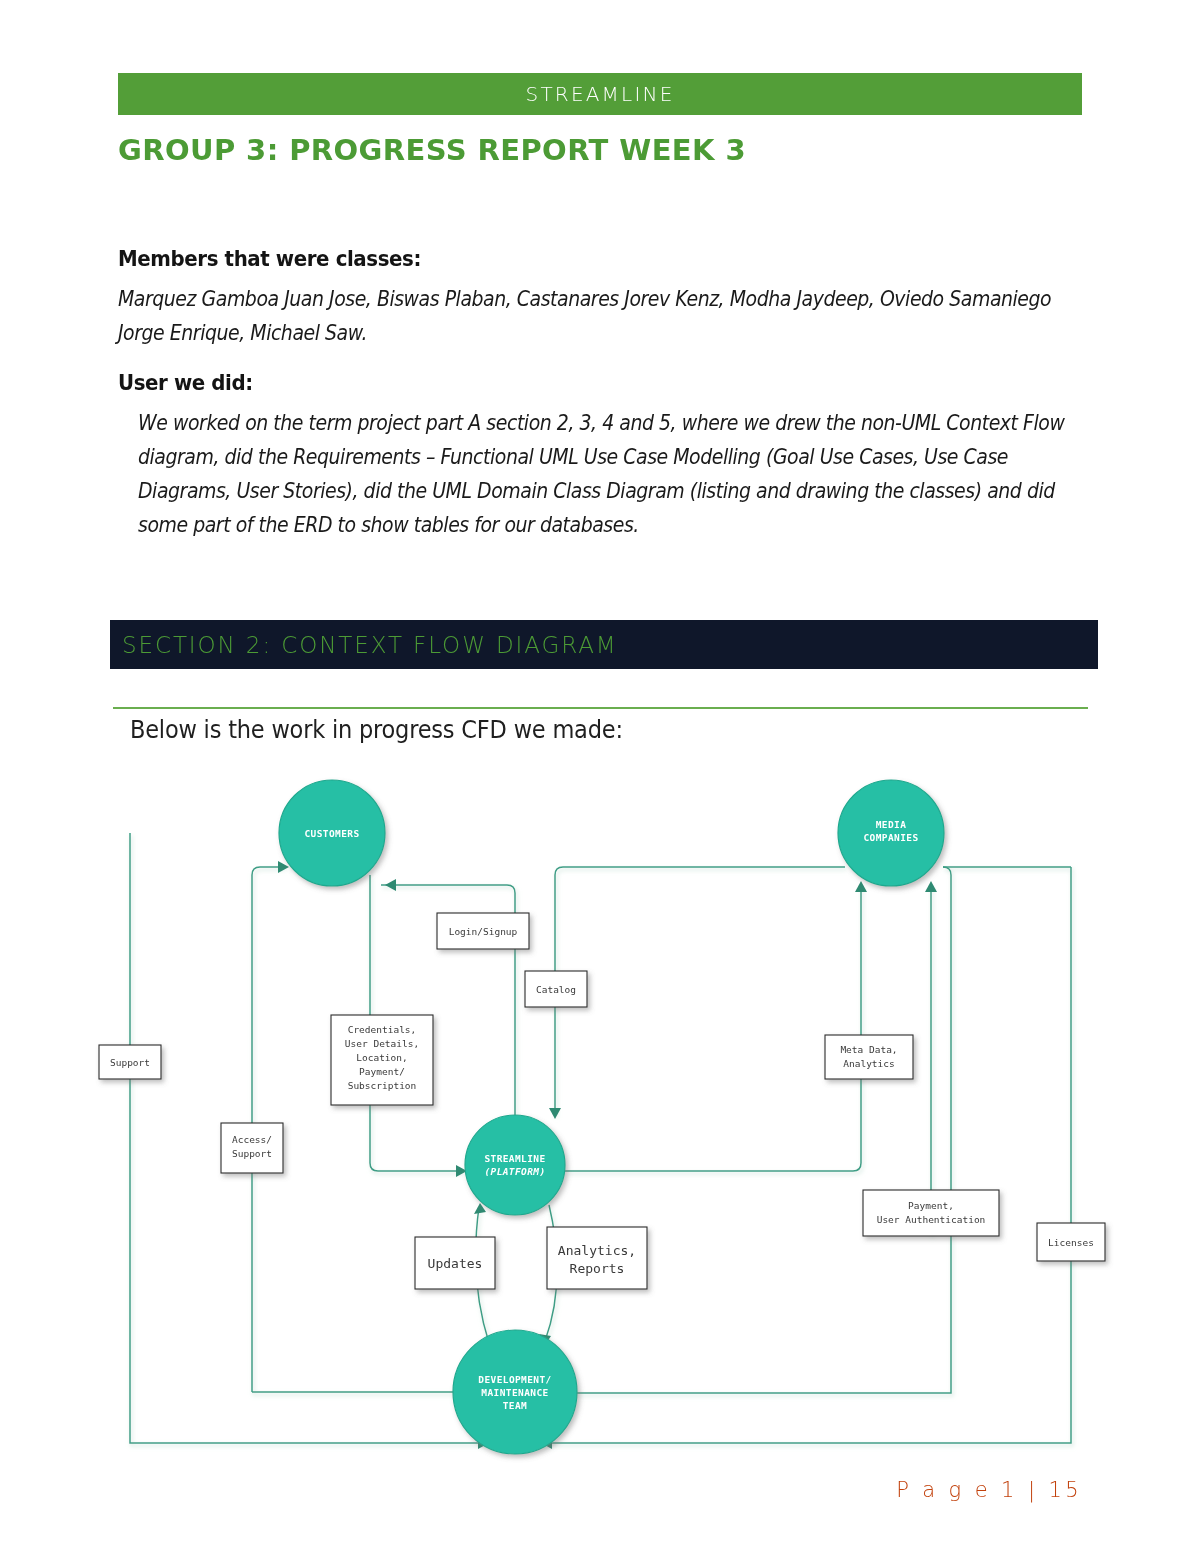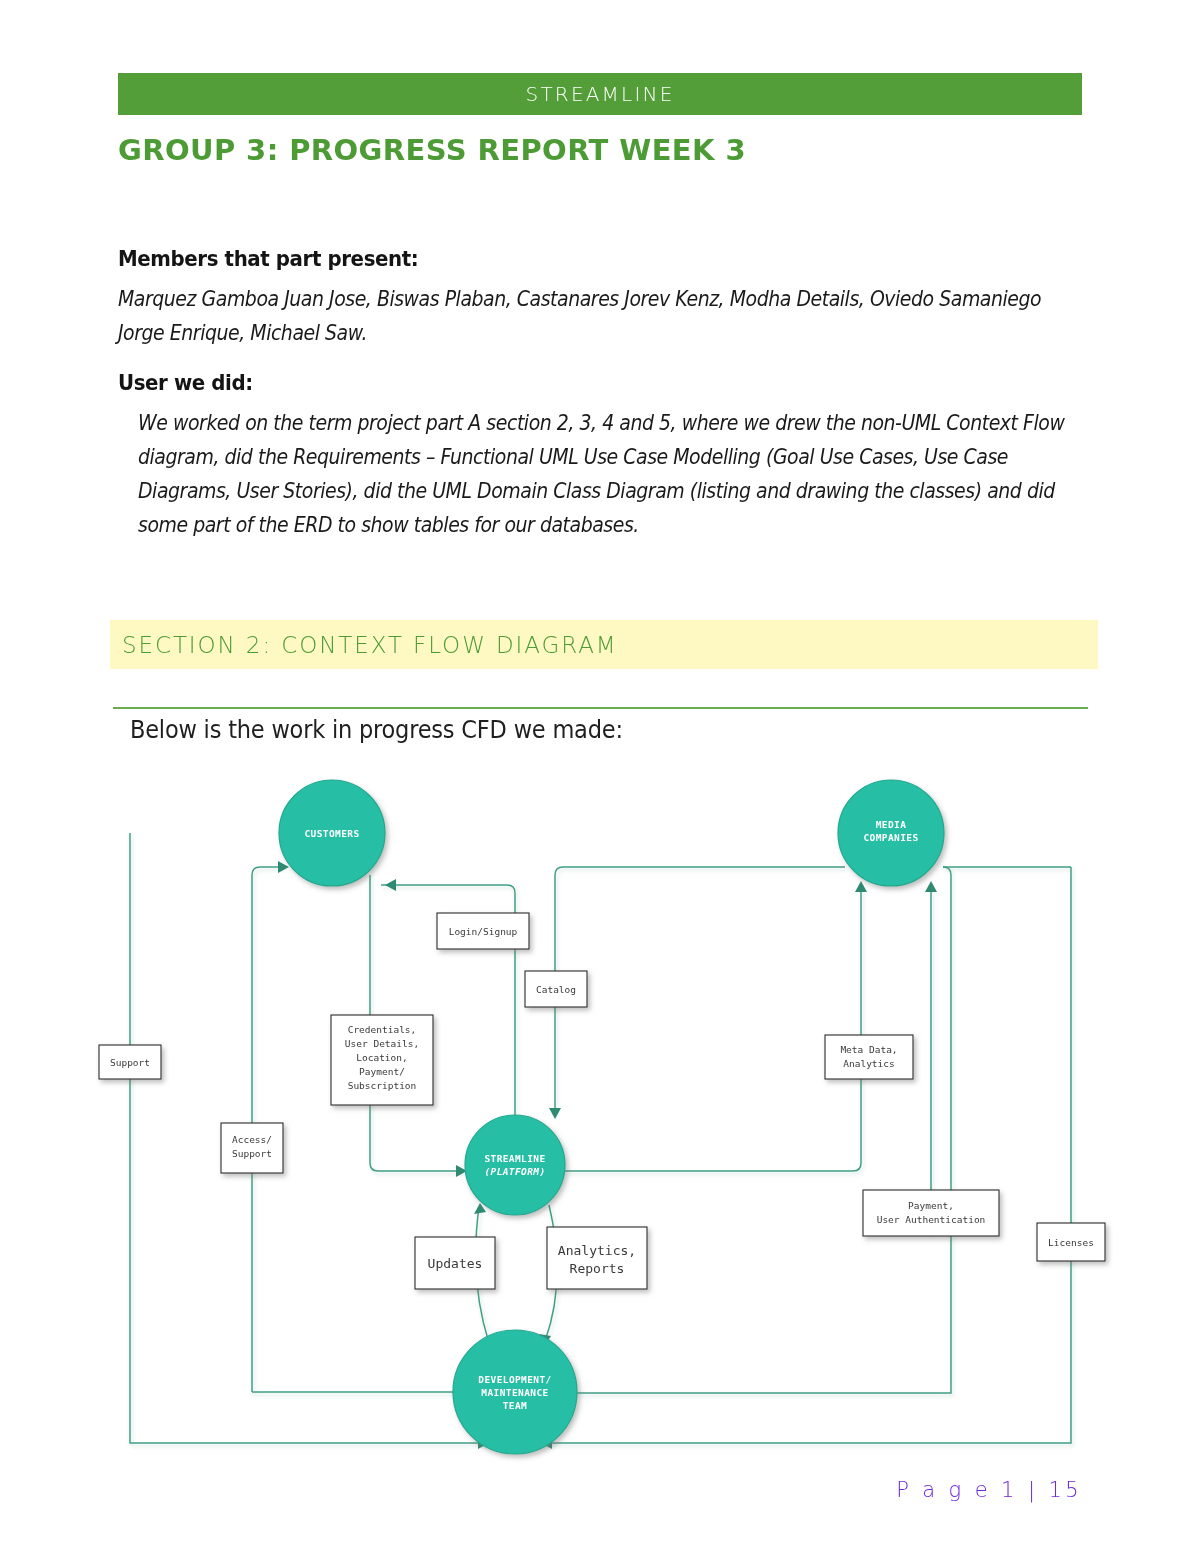--- a/index.html
+++ b/index.html
@@ -74,21 +74,21 @@
   #what-heading    { top: 370px; }
   #what-body       { top: 406px; width: 968px; margin-left: 20px; }
 
   
   #section-banner {
     position: absolute;
     left: 110px;
     top: 620px;
     width: 988px;
     height: 49px;
-    background: #fef9c3;
+    background: #0f172a;
     display: flex;
     align-items: center;
   }
   #section-banner .section-text {
     color: #4C9B35;
     font-size: 23px;
     letter-spacing: 1.9px;
     margin-left: 12px;
     font-family: "DejaVu Sans", sans-serif;
     font-weight: 300;
@@ -142,38 +142,38 @@
     font-size: 9.5px;
     text-anchor: middle;
   }
   .lbl-text.big { font-size: 13px; }
 
   
   #page-footer {
     position: absolute;
     right: 118px;
     top: 1478px;
-    color: #6d28d9;
+    color: #c2410c;
     font-size: 21px;
     letter-spacing: 3.4px;
     font-family: "DejaVu Sans", sans-serif;
     font-weight: 300;
   }
 </style>
 </head>
 <body>
 
 <div id="doc-banner">
   <span class="banner-text">STREAMLINE</span>
 </div>
 
 <div id="doc-title">GROUP 3: PROGRESS REPORT WEEK 3</div>
 
-<div class="block-heading" id="members-heading">Members that part present:</div>
-<div class="block-body" id="members-body">Marquez Gamboa Juan Jose, Biswas Plaban, Castanares Jorev Kenz, Modha Details, Oviedo Samaniego Jorge Enrique, Michael Saw.</div>
+<div class="block-heading" id="members-heading">Members that were classes:</div>
+<div class="block-body" id="members-body">Marquez Gamboa Juan Jose, Biswas Plaban, Castanares Jorev Kenz, Modha Jaydeep, Oviedo Samaniego Jorge Enrique, Michael Saw.</div>
 
 <div class="block-heading" id="what-heading">User we did:</div>
 <div class="block-body" id="what-body">We worked on the term project part A section 2, 3, 4 and 5, where we drew the non-UML Context Flow diagram, did the Requirements – Functional UML Use Case Modelling (Goal Use Cases, Use Case Diagrams, User Stories), did the UML Domain Class Diagram (listing and drawing the classes) and did some part of the ERD to show tables for our databases.</div>
 
 <div id="section-banner">
   <span class="section-text">SECTION 2: CONTEXT FLOW DIAGRAM</span>
 </div>
 
 <div id="section-rule"></div>
 <div id="cfd-caption">Below is the work in progress CFD we made:</div>

